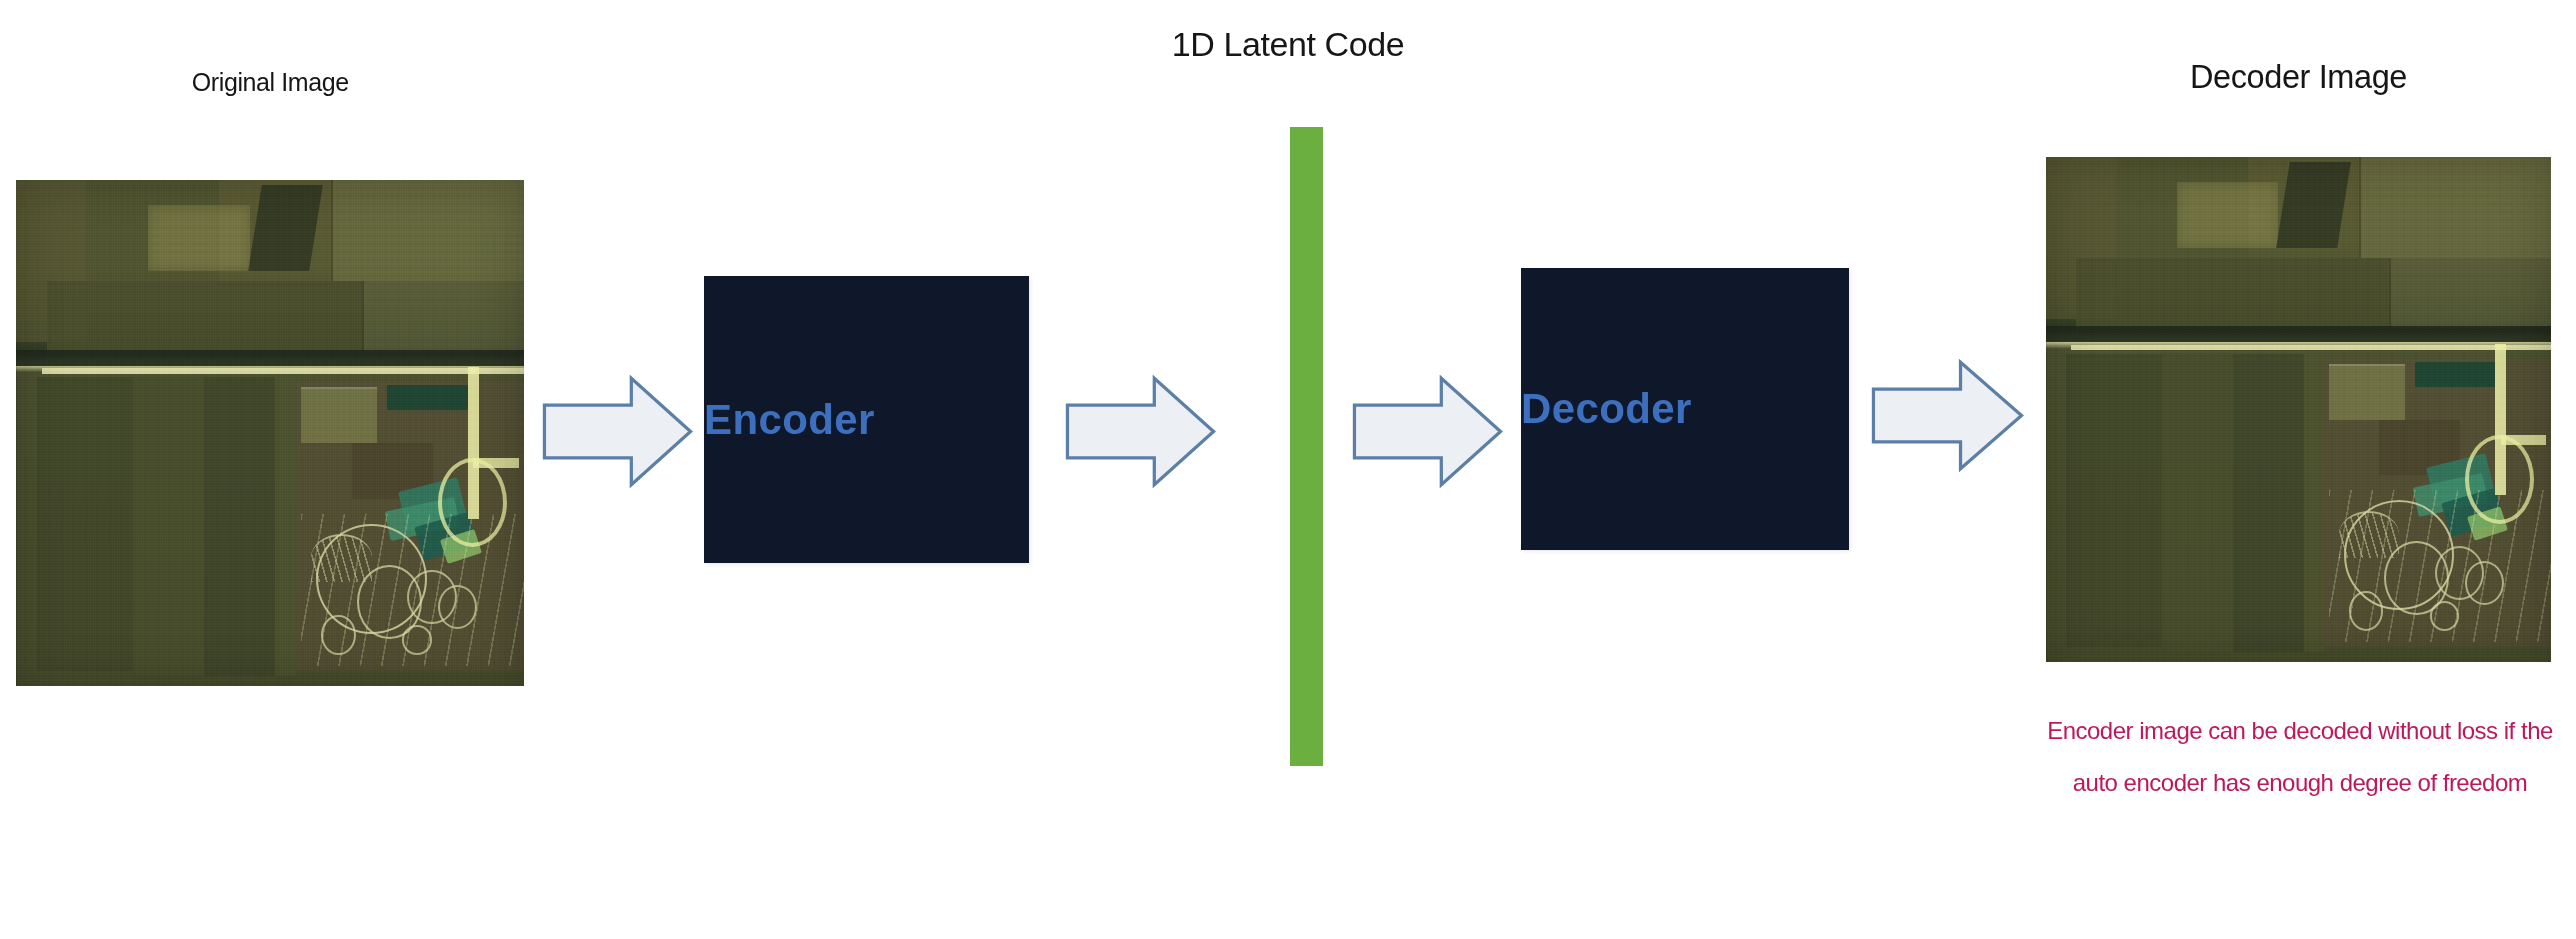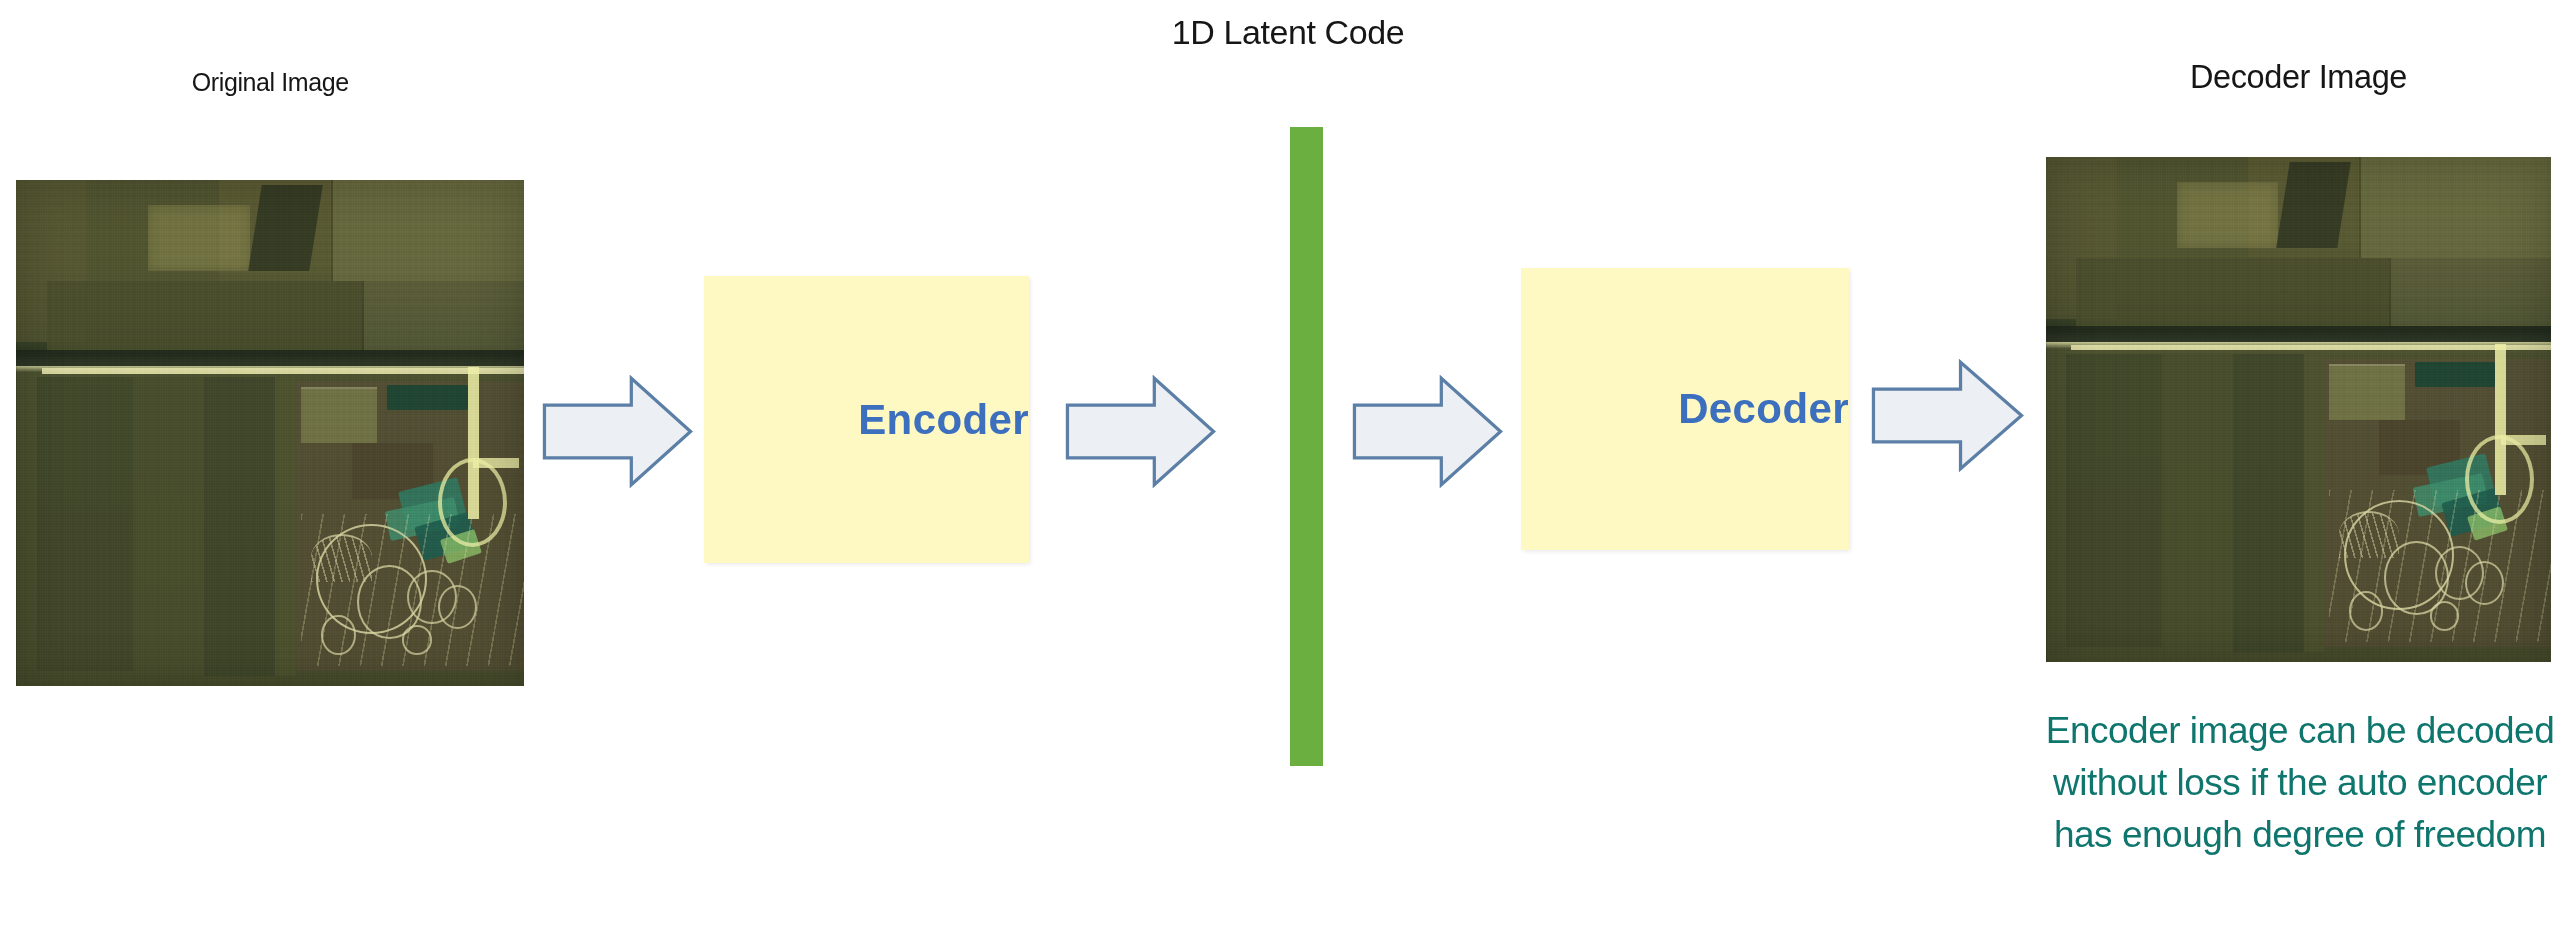--- a/index.html
+++ b/index.html
@@ -21,21 +21,21 @@
 
   
   .label {
     position: absolute;
     font-family: "Liberation Sans", sans-serif;
     color: #161616;
     white-space: nowrap;
     letter-spacing: -0.4px;
   }
   #title-latent {
-    left: 0; top: 13px;
+    left: 0; top: 25px;
     width: 2576px;
     text-align: center;
     font-size: 34px;
   }
   #label-original {
     left: 16.3px; top: 68px;
     width: 508px;
     text-align: center;
     font-size: 25px;
   }
@@ -43,23 +43,23 @@
     left: 2046px; top: 59px;
     width: 505px;
     text-align: center;
     font-size: 32.5px;
   }
   #caption-decoder {
     position: absolute;
     left: 2032px; top: 705px;
     width: 536px;
     text-align: center;
-    font-size: 37px;
+    font-size: 24px;
     line-height: 52px;
-    color: #0f766e;
+    color: #be185d;
     font-family: "Liberation Sans", sans-serif;
     letter-spacing: -0.5px;
     white-space: normal;
   }
 
   
   .aerial {
     position: absolute;
     overflow: hidden;
     background: #4e5130;
@@ -138,24 +138,24 @@
            background-image: repeating-linear-gradient(100deg, rgba(217,215,164,.5) 0 1.6px, transparent 1.6px 21px); }
   .grain { position:absolute; inset:0; opacity:.28; mix-blend-mode:overlay;
            background-image:
              repeating-linear-gradient(0deg, rgba(255,255,255,.10) 0 0.8px, rgba(0,0,0,.10) 0.8px 1.6px),
              repeating-linear-gradient(90deg, rgba(255,255,255,.07) 0 0.8px, rgba(0,0,0,.07) 0.8px 2.4px); }
   .vign { position:absolute; inset:0; box-shadow: inset 0 0 49px rgba(0,0,0,.22); }
 
   
   .proc-box {
     position: absolute;
-    background: #fef9c3;
+    background: #0f172a;
     display: flex;
     align-items: center;
-    justify-content: flex-end;
+    justify-content: flex-start;
     box-shadow: 1.6px 2.4px 4.1px rgba(120,120,140,.18);
   }
   .proc-box .txt {
     font-family: "Liberation Sans", sans-serif;
     font-weight: bold;
     font-size: 42px;
     color: #3c6fbe;
     letter-spacing: 0.4px;
   }
   #box-encoder { left: 704px;  top: 276px; width: 325px; height: 287px; }

